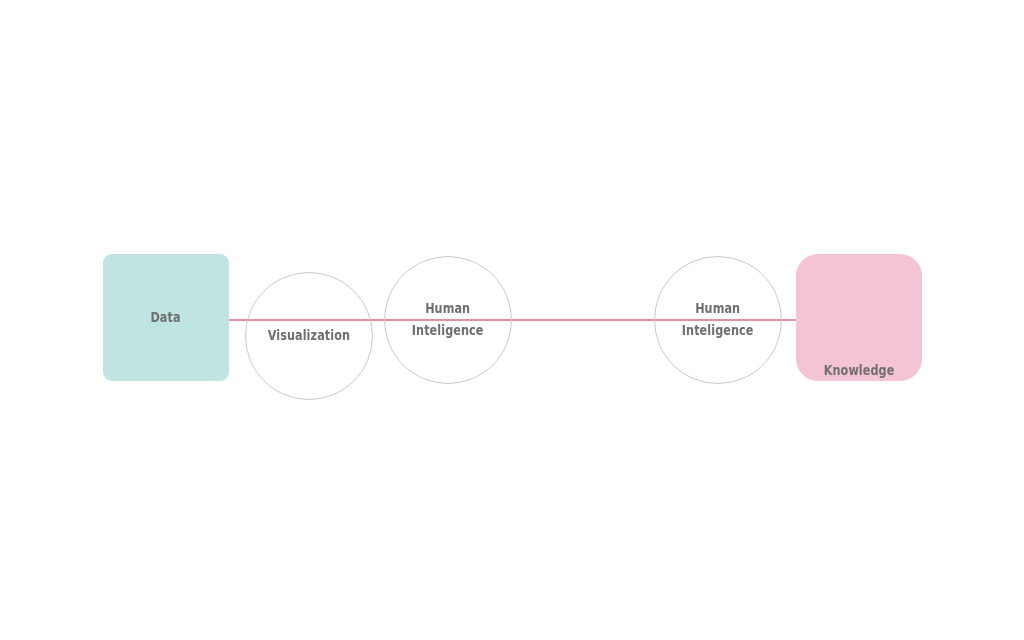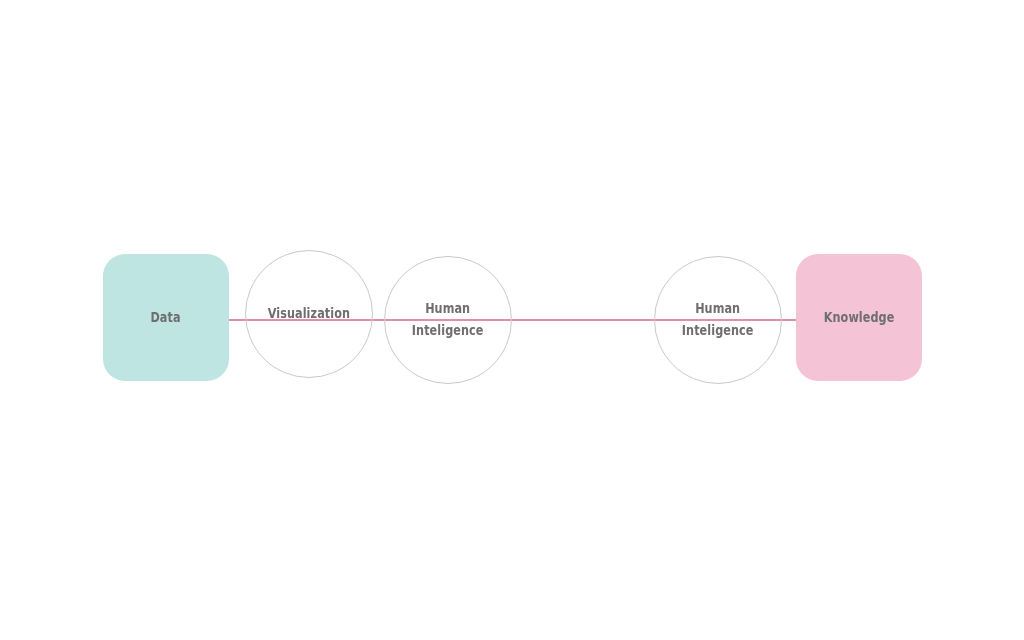--- a/index.html
+++ b/index.html
@@ -32,21 +32,21 @@
   
   .node-box {
     position: absolute;
     border-radius: 22px;
     z-index: 2;
     display: flex;
     align-items: center;
     justify-content: center;
     box-sizing: border-box;
   }
-  .node-box.teal   { background: #bfe5e2; }
+  .node-box.teal   { background: #bfe5e2; border-radius: 9px; }
   .node-box.grey   { background: #efefef; }
   .node-box.pink   { background: #f4c3d5; }
 
   
   .node-circle {
     position: absolute;
     border-radius: 50%;
     background: transparent;
     border: 1.5px solid #c9c9c9;
     z-index: 2;
@@ -79,32 +79,32 @@
 <body>
 
 <div id="canvas">
 
   <div class="connector" style="left:228px; top:319px; width:568px;"></div>
 
   <div class="node-box teal" style="left:103px; top:254px; width:126px; height:127px;">
     <span class="node-label">Data</span>
   </div>
 
-  <div class="node-circle" style="left:245px; top:250px; width:128px; height:128px;">
+  <div class="node-circle" style="left:245px; top:272px; width:128px; height:128px;">
     <span class="node-label">Visualization</span>
   </div>
 
   <div class="node-circle" style="left:384px; top:256px; width:128px; height:128px;">
     <span class="node-label two-line">Human
 Inteligence</span>
   </div>
 
 
   <div class="node-circle" style="left:654px; top:256px; width:128px; height:128px;">
     <span class="node-label two-line">Human
 Inteligence</span>
   </div>
 
-  <div class="node-box pink" style="left:796px; top:254px; width:126px; height:127px;">
+  <div class="node-box pink" style="left:796px; top:254px; width:126px; height:127px;align-items:flex-end;">
     <span class="node-label">Knowledge</span>
   </div>
 
 </div>
 
 </body></html>

